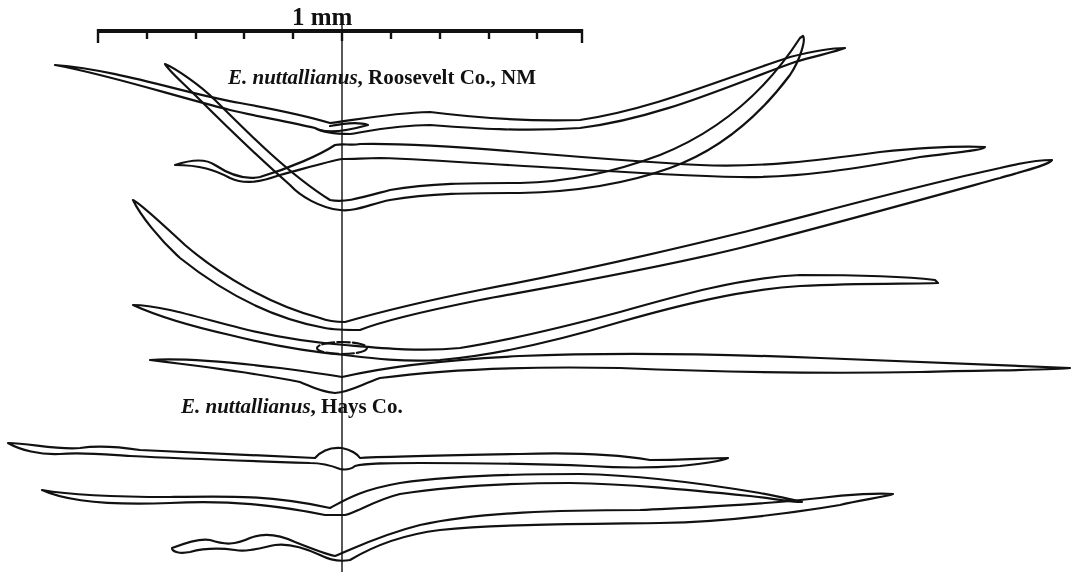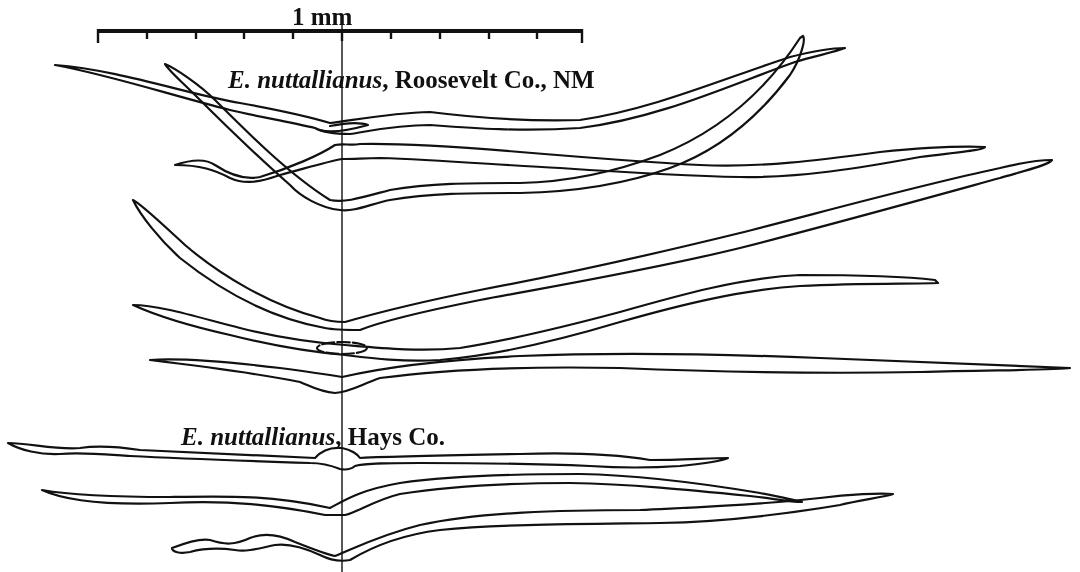--- a/index.html
+++ b/index.html
@@ -7,21 +7,21 @@
     .figure { position: absolute; left: 0; top: 0; width: 924px; height: 572px; }
     svg { position: absolute; left: 0; top: 0; }
     .outline { fill: none; stroke: #111111; stroke-width: 2.2; stroke-linejoin: round; stroke-linecap: round; }
     .axis { stroke: #111111; stroke-width: 1.4; }
     .scalebar { stroke: #111111; stroke-width: 4; }
     .tick { stroke: #111111; stroke-width: 2.4; }
     .label {
       position: absolute;
       font-family: "Liberation Serif", "DejaVu Serif", serif;
       font-weight: bold;
-      font-size: 25px;
+      font-size: 21px;
       color: #111111;
       white-space: nowrap;
       line-height: 1;
       background: transparent;
     }
     .label .ital { font-style: italic; }
     .scale-label {
       position: absolute;
       left: 292px; top: 4px;
       font-family: "Liberation Serif", "DejaVu Serif", serif;
@@ -87,16 +87,16 @@
     </g>
   </svg>
 
   <div class="scale-label">1 mm</div>
 
   <div class="label" style="left:228px; top:67px;">
     <span class="ital">E. nuttallianus</span><span>,</span><span> Roosevelt Co., NM</span>
   </div>
 
 
-  <div class="label" style="left:181px; top:424px;">
+  <div class="label" style="left:181px; top:396px;">
     <span class="ital">E. nuttallianus</span><span>,</span><span> Hays Co.</span>
   </div>
 </div>
 
 </body></html>

